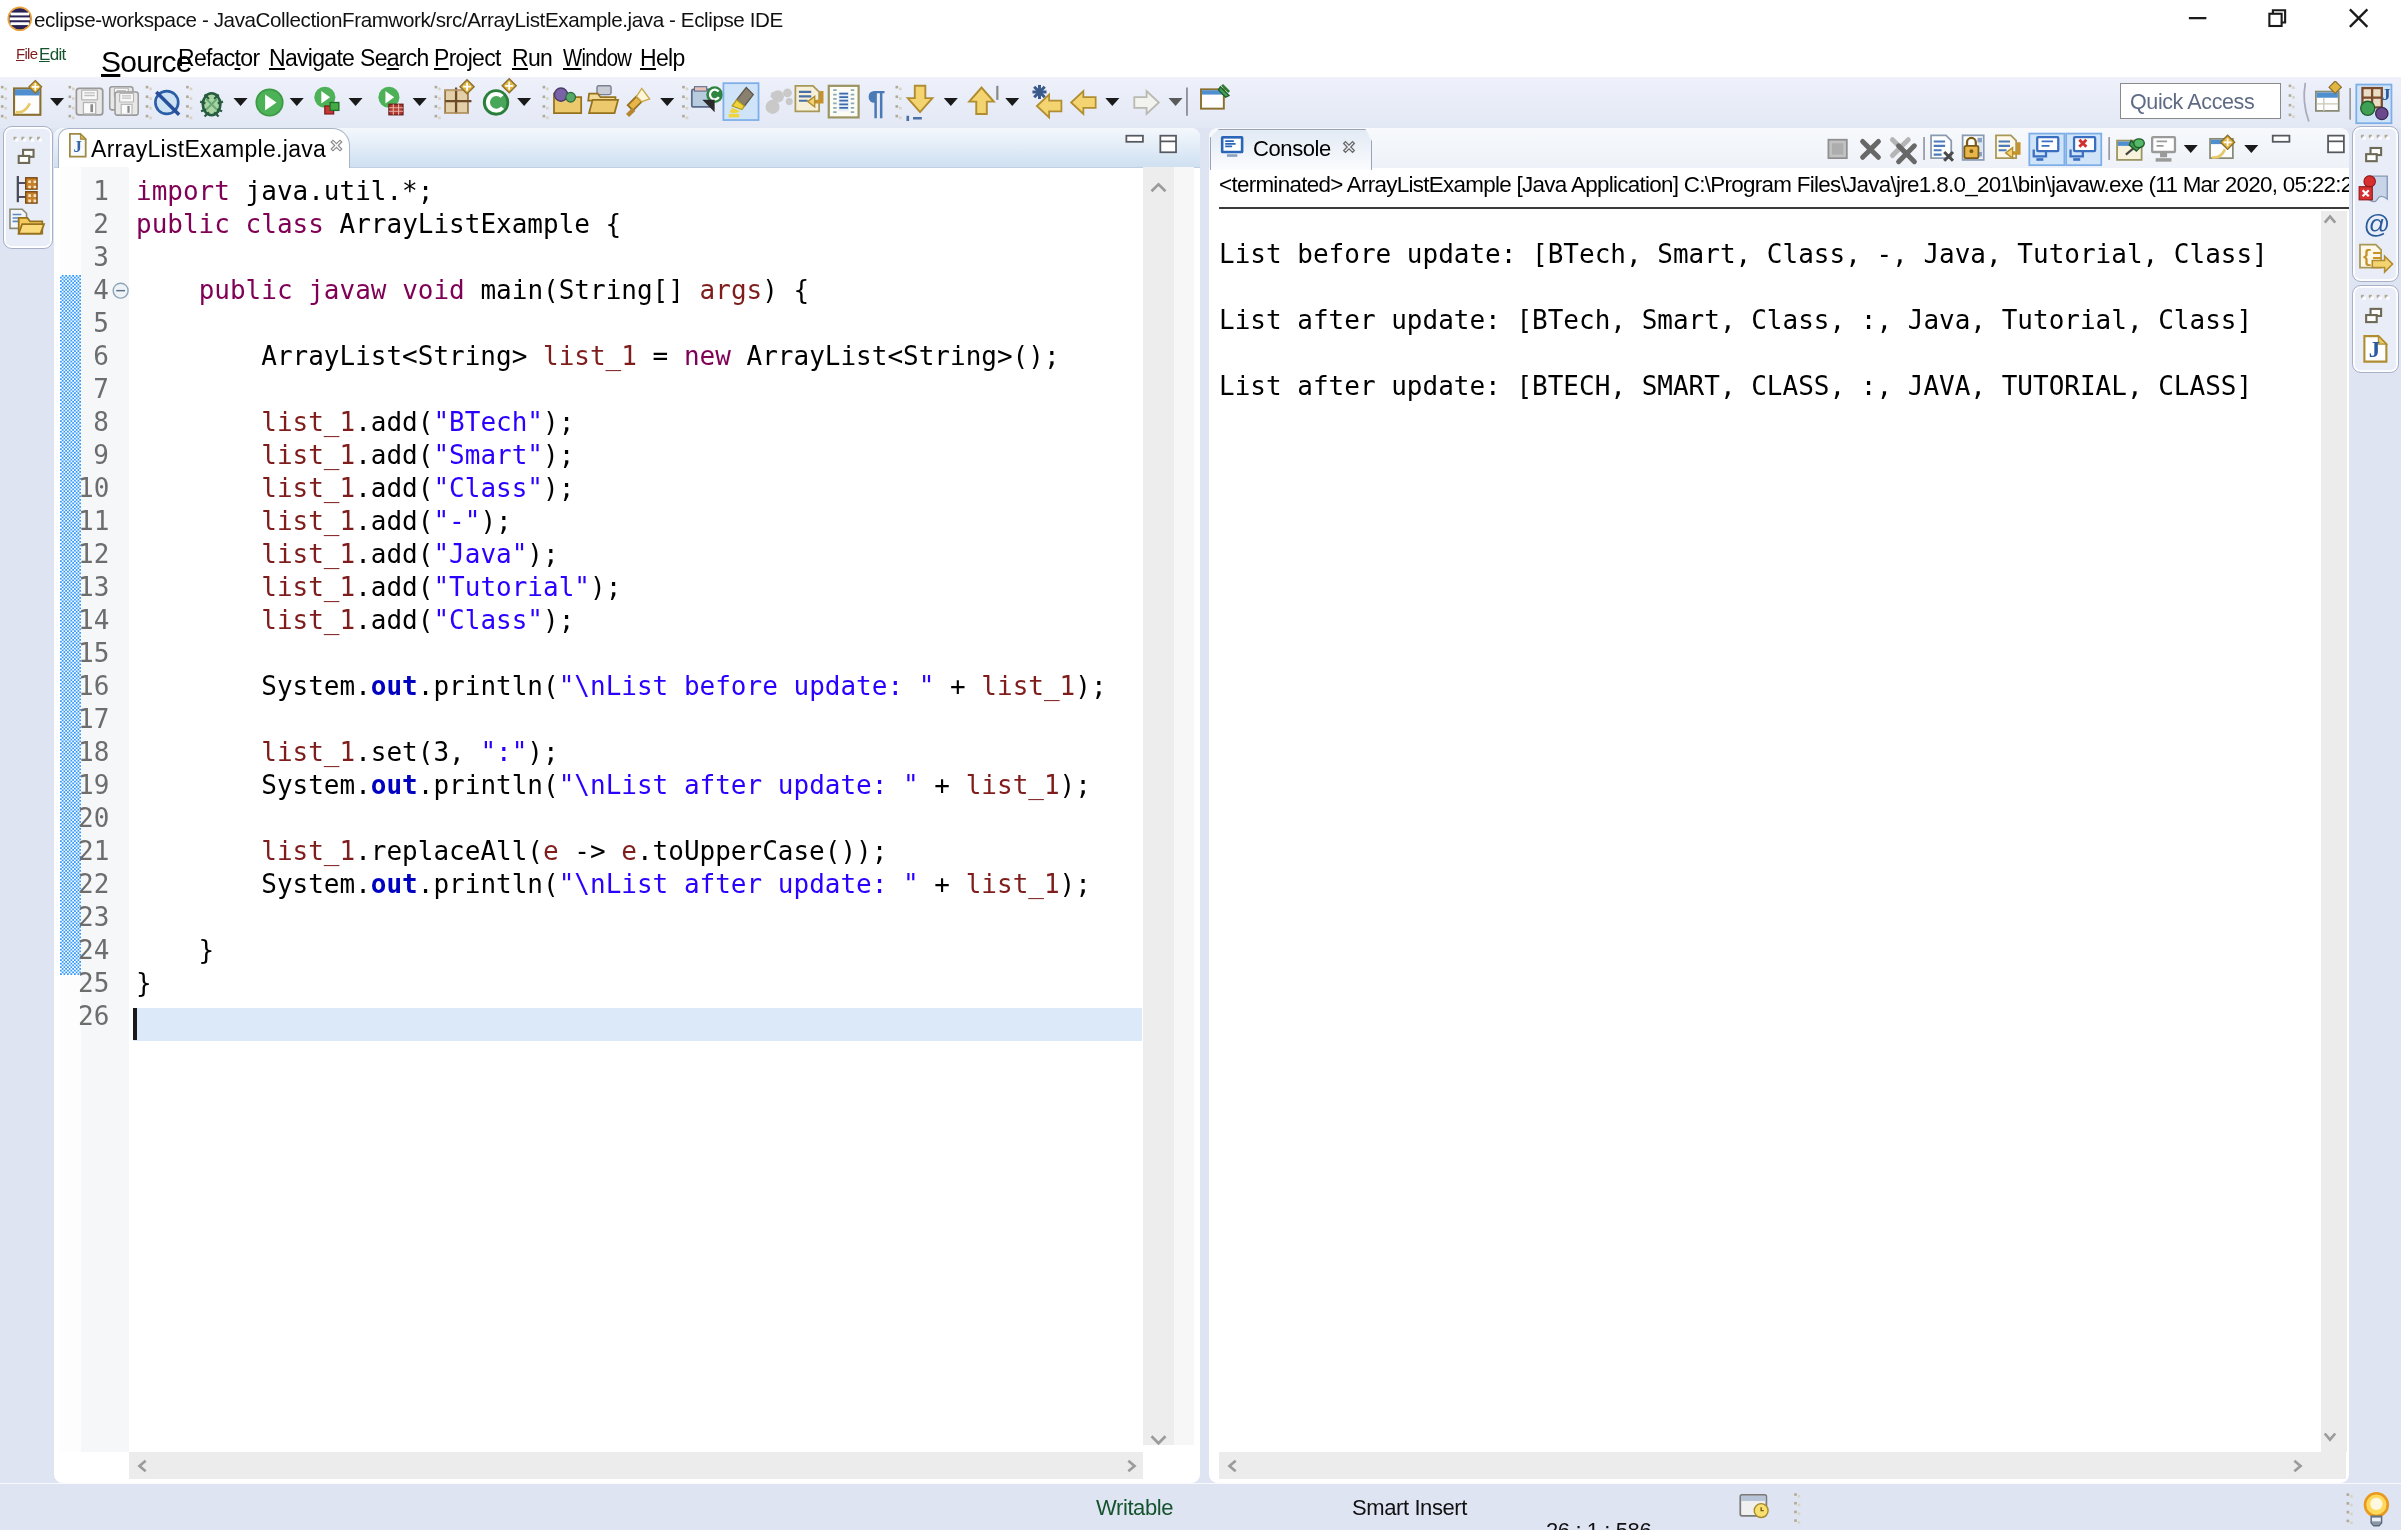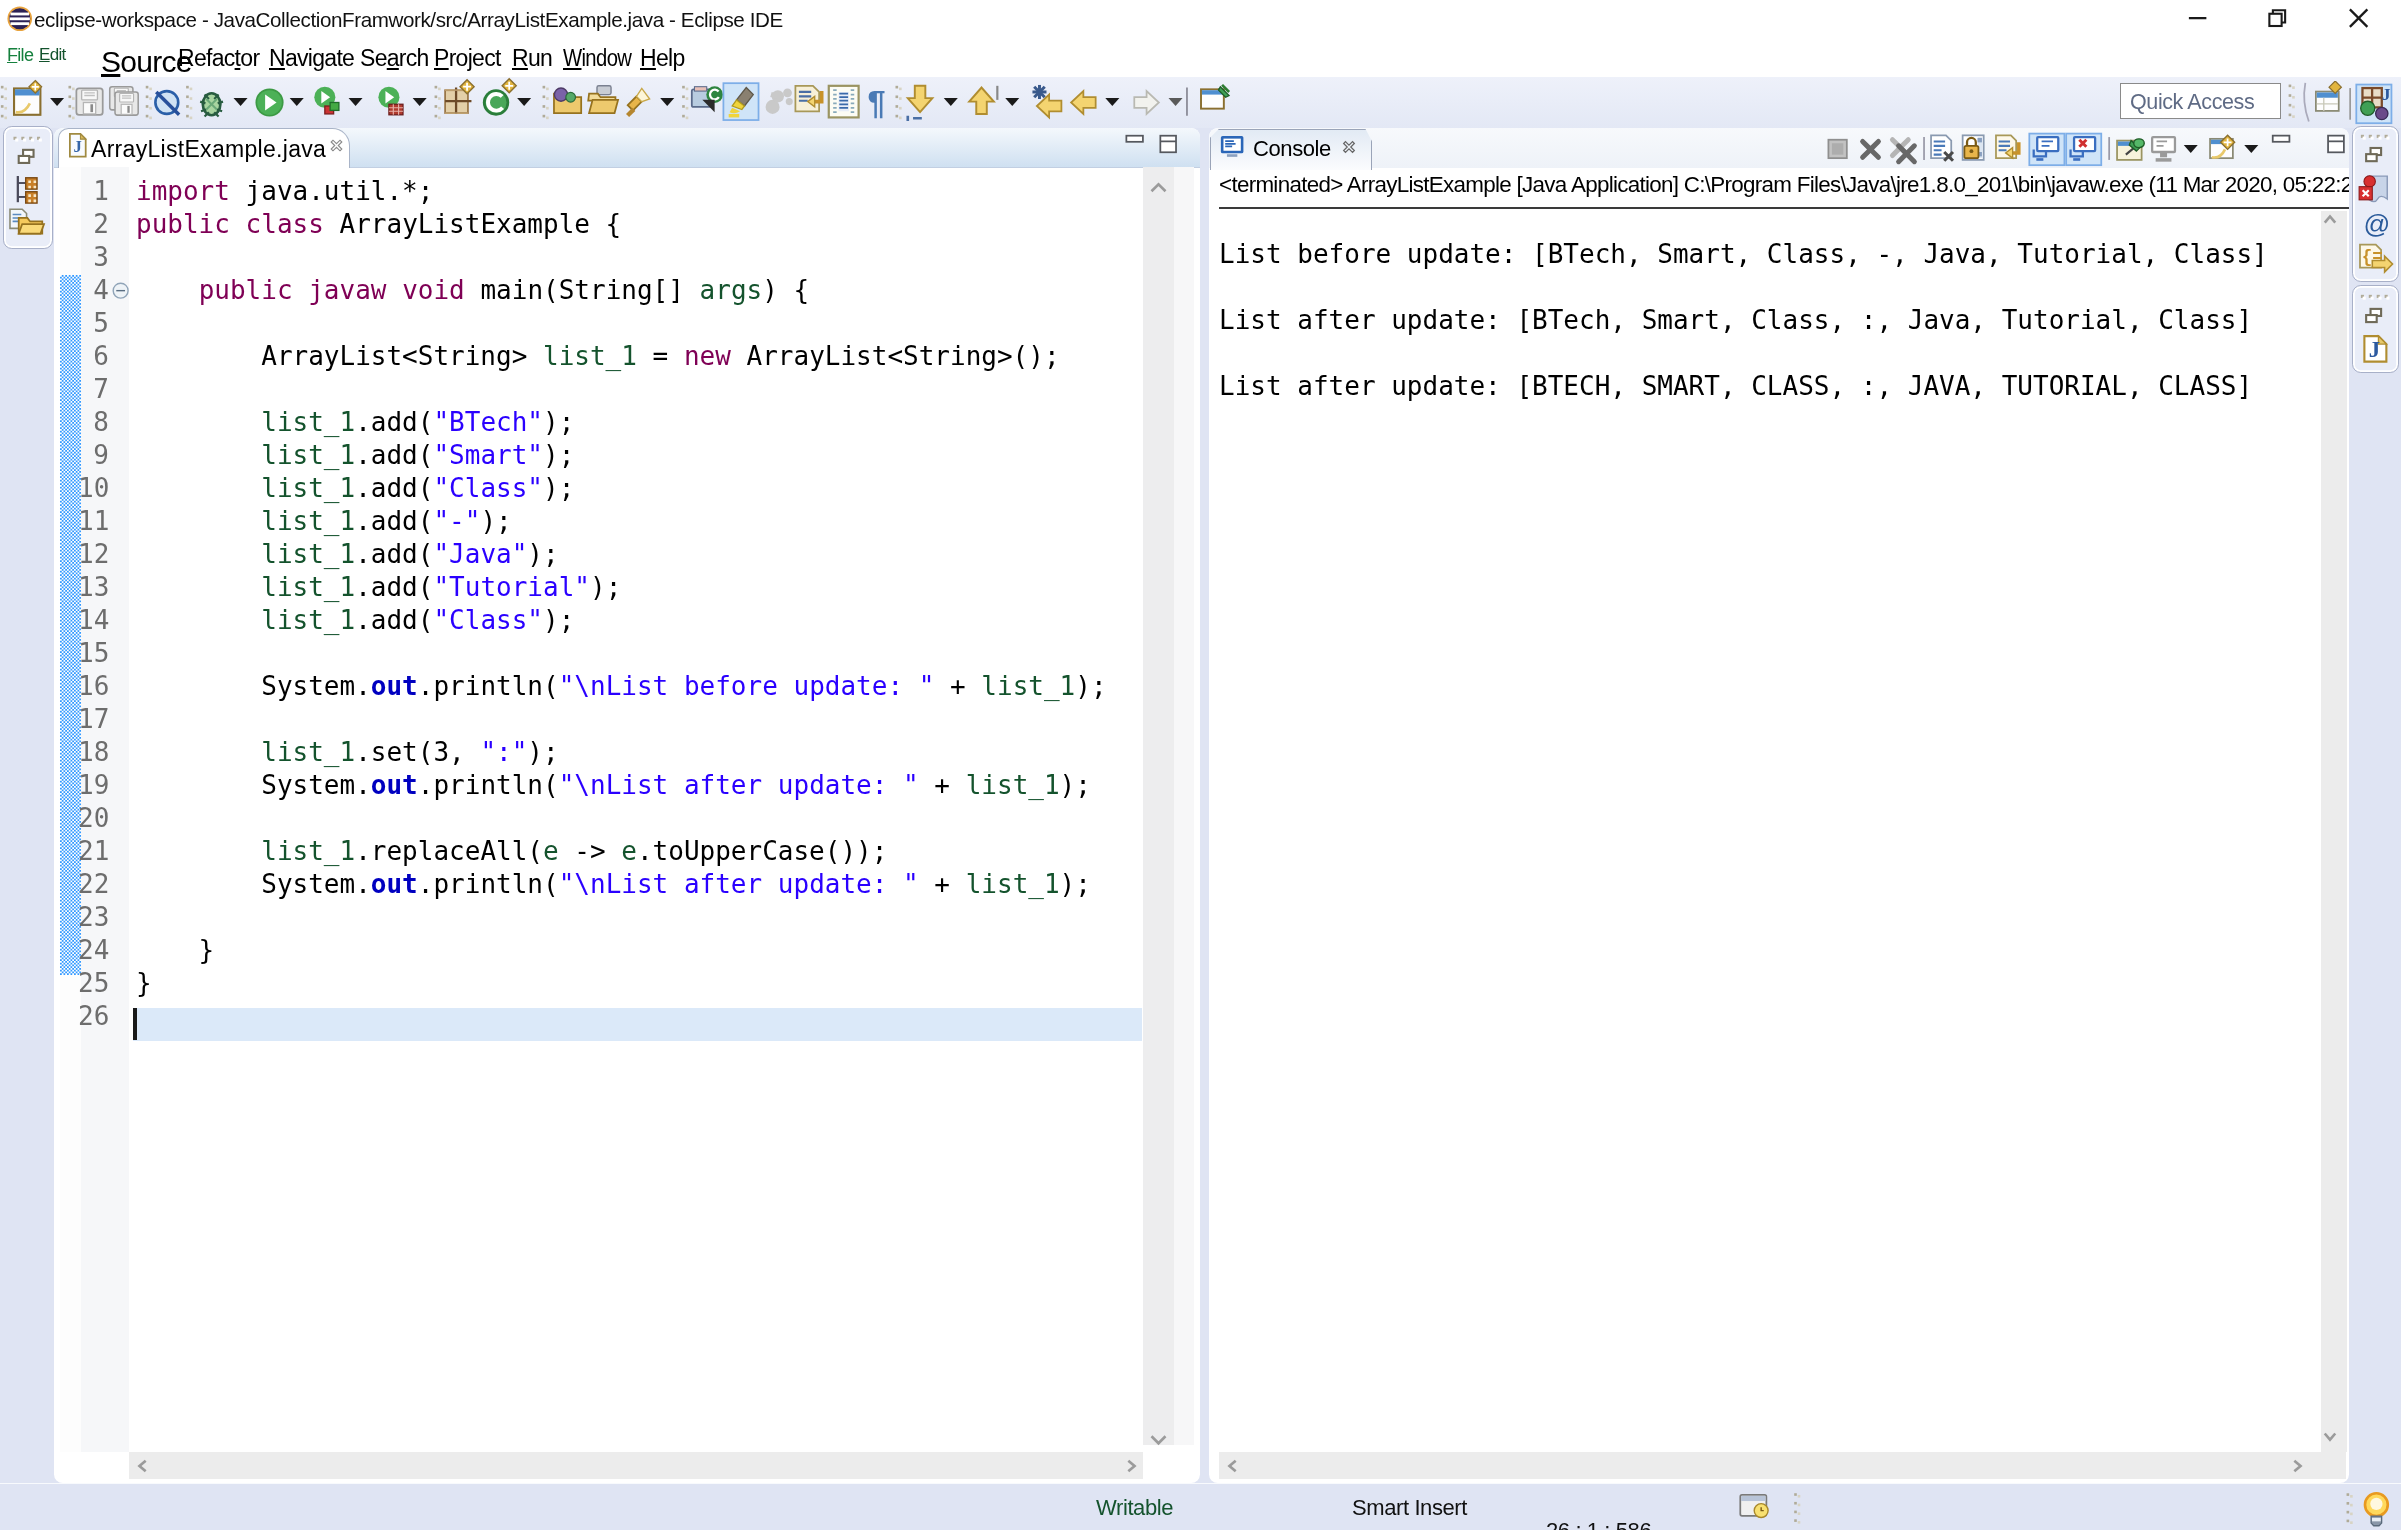--- a/index.html
+++ b/index.html
@@ -2,21 +2,21 @@
 <html style="font-size:14px"><head><meta charset="utf-8">
 <style>
   html,body{margin:0;padding:0;}
   body{width:2401px;height:1531px;position:relative;overflow:hidden;background:#fff;
        font-family:"Liberation Sans",sans-serif;}
   .abs{position:absolute;}
   .mono{font-family:"Liberation Mono",monospace;}
   
   .k{color:#7f0055;font-weight:normal;}
   .s{color:#2a00ff;}
-  .v{color:#14532d;}
+  .v{color:#7f1d1d;}
   .o{color:#0000c0;font-weight:bold;}
   .ln{color:#6d6d6d;}
   pre{margin:0;}
 </style></head>
 <body>
 
 <div class="abs" style="left:0;top:0;width:2401px;height:39px;background:#ffffff;"></div>
 
 <div class="abs" style="left:7px;top:6.1px;width:25.5px;height:25.5px;">
 <svg width="25.5" height="25.5" viewBox="0 0 29 29">
@@ -31,21 +31,21 @@
 
 <svg class="abs" style="left:2177px;top:5.3px;" width="211" height="28" viewBox="0 0 240 32">
   <line x1="13" y1="15" x2="33" y2="15" stroke="#1a1a1a" stroke-width="2.6"></line>
   <rect x="105" y="10" width="14" height="14" fill="none" stroke="#1a1a1a" stroke-width="2.4"></rect>
   <path d="M109 10 v-4 h14 v14 h-4" fill="none" stroke="#1a1a1a" stroke-width="2.4"></path>
   <line x1="197" y1="5" x2="217" y2="25" stroke="#1a1a1a" stroke-width="2.6"></line>
   <line x1="217" y1="5" x2="197" y2="25" stroke="#1a1a1a" stroke-width="2.6"></line>
 </svg>
 
 <div class="abs" style="left:0;top:39px;width:2401px;height:39px;background:#ffffff;"></div>
-<div class="abs" style="top:45px;left:7px;font-size:18px;letter-spacing:-0.7px;color:#15803d;"><u>F</u>ile</div>
+<div class="abs" style="top:45px;left:16px;font-size:15px;letter-spacing:-0.7px;color:#7f1d1d;"><u>F</u>ile</div>
 <div class="abs" style="top:45px;left:39px;font-size:17px;letter-spacing:-0.7px;color:#14532d;"><u>E</u>dit</div>
 <div class="abs" style="top:45px;left:101px;font-size:30px;letter-spacing:-0.7px;color:#000;"><u>S</u>ource</div>
 <div class="abs" style="top:45px;left:178px;font-size:23px;letter-spacing:-0.7px;color:#000;">Refac<u>t</u>or</div>
 <div class="abs" style="top:45px;left:269px;font-size:23px;letter-spacing:-0.7px;color:#000;"><u>N</u>avigate</div>
 <div class="abs" style="top:45px;left:360px;font-size:23px;letter-spacing:-0.7px;color:#000;text-align:center;">Se<u>a</u>rch</div>
 <div class="abs" style="top:45px;left:434px;font-size:23px;letter-spacing:-0.7px;color:#000;"><u>P</u>roject</div>
 <div class="abs" style="top:45px;left:512px;font-size:23px;letter-spacing:-0.7px;color:#000;"><u>R</u>un</div>
 <div class="abs" style="top:45px;left:563px;font-size:23px;letter-spacing:-0.7px;color:#000;transform:scaleX(0.88);transform-origin:0 0;"><u>W</u>indow</div>
 <div class="abs" style="top:45px;left:640px;font-size:23px;letter-spacing:-0.7px;color:#000;"><u>H</u>elp</div>
 

